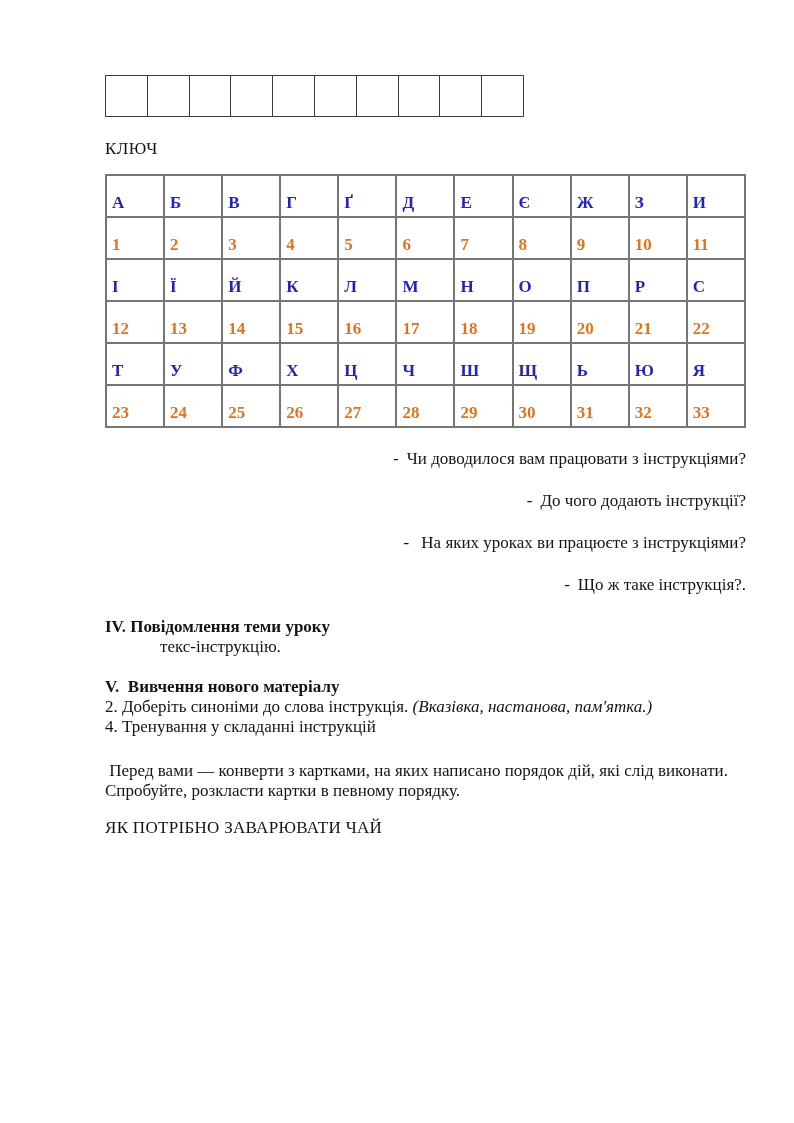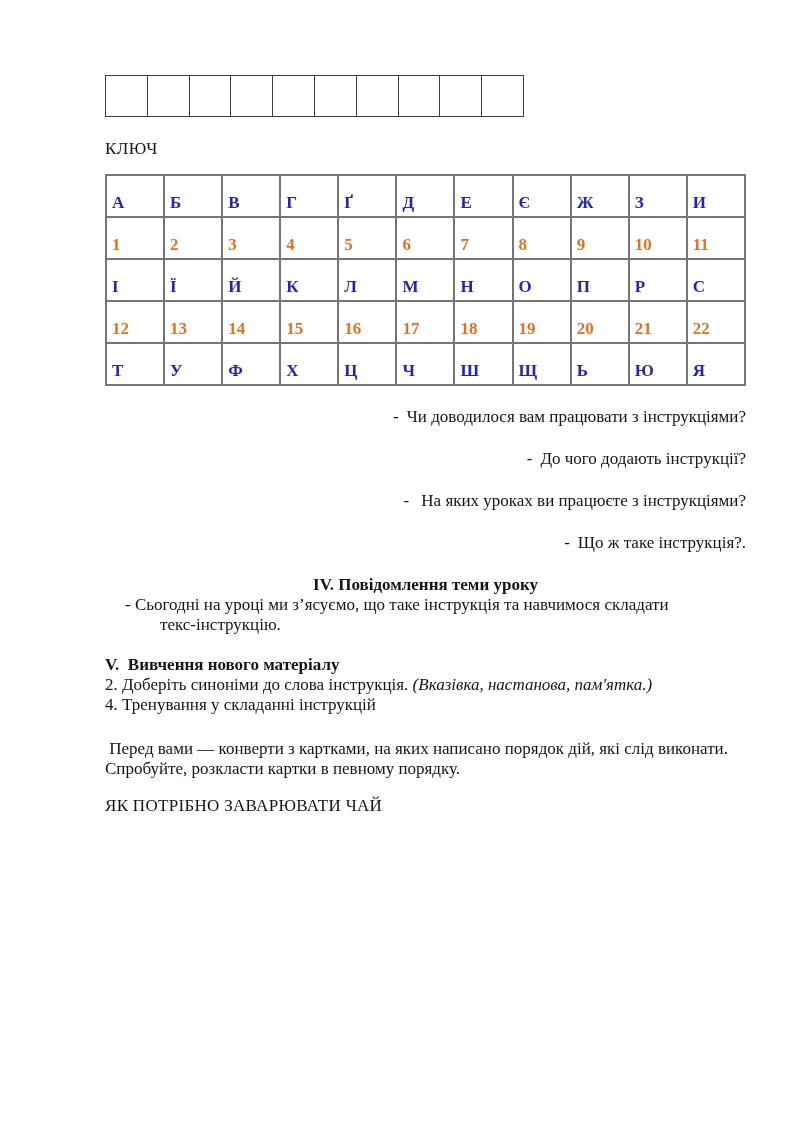--- a/index.html
+++ b/index.html
@@ -47,21 +47,21 @@
     font-size: 17px;
   }
   td.letter-cell { color: var(--letter-blue, #2424bd); }
   td.number-cell { color: var(--number-orange, #e2731e); }
 
   .questions { margin-top: 21px; }
   .question { padding-left: 10px; margin-bottom: 22px; white-space: pre-wrap; text-align: right; }
   .q-dash { margin-right: 8px; }
 
   .heading { font-weight: bold; white-space: pre-wrap; }
-  .h-iv { margin-top: 12px; text-align: center; }
+  .h-iv { margin-top: 12px; }
   .iv-line1 { padding-left: 20px; white-space: nowrap; }
   .iv-line2 { padding-left: 55px; }
   .iv-line3 { padding-left: 13px; margin-top: 3px; }
 
   .h-v { margin-top: 20px; }
   .item { white-space: pre-wrap; }
   .item-1 { margin-top: 21px; }
   .item-2 { white-space: nowrap; }
   .item-3 { max-width: 600px; }
   .para { margin-top: 24px; max-width: 625px; white-space: pre-wrap; }
@@ -152,32 +152,44 @@
           <td class="letter-cell">Ф</td>
           <td class="letter-cell">Х</td>
           <td class="letter-cell">Ц</td>
           <td class="letter-cell">Ч</td>
           <td class="letter-cell">Ш</td>
           <td class="letter-cell">Щ</td>
           <td class="letter-cell">Ь</td>
           <td class="letter-cell">Ю</td>
           <td class="letter-cell">Я</td>
         </tr>
+        <tr>
+          <td class="number-cell">23</td>
+          <td class="number-cell">24</td>
+          <td class="number-cell">25</td>
+          <td class="number-cell">26</td>
+          <td class="number-cell">27</td>
+          <td class="number-cell">28</td>
+          <td class="number-cell">29</td>
+          <td class="number-cell">30</td>
+          <td class="number-cell">31</td>
+          <td class="number-cell">32</td>
+          <td class="number-cell">33</td>
+        </tr>
       </tbody>
   </table>
 
   <div class="questions" id="questions-list">
       <div class="question"><span class="q-dash">-</span><span>Чи доводилося вам працювати з інструкціями?</span></div>
       <div class="question"><span class="q-dash">-</span><span>До чого додають інструкції?</span></div>
       <div class="question"><span class="q-dash">-</span><span> На яких уроках ви працюєте з інструкціями?</span></div>
       <div class="question"><span class="q-dash">-</span><span>Що ж таке інструкція?.</span></div>
     </div>
 
   <div class="heading h-iv">IV. Повідомлення теми уроку</div>
-  <div class="iv-line1">- Сьогодні на уроці ми з’ясуємо, що таке інструкція та навчимося складати</div>
   <div class="iv-line2">текс-інструкцію.</div>
 
   <div class="heading h-v">V.  Вивчення нового матеріалу</div>
 
 
   <div class="item item-2"><span>2. Доберіть синоніми до слова інструкція. </span><span class="italic">(Вказівка, настанова, пам'ятка.)</span></div>
 
 
   <div class="item">4. Тренування у складанні інструкцій</div>
 

